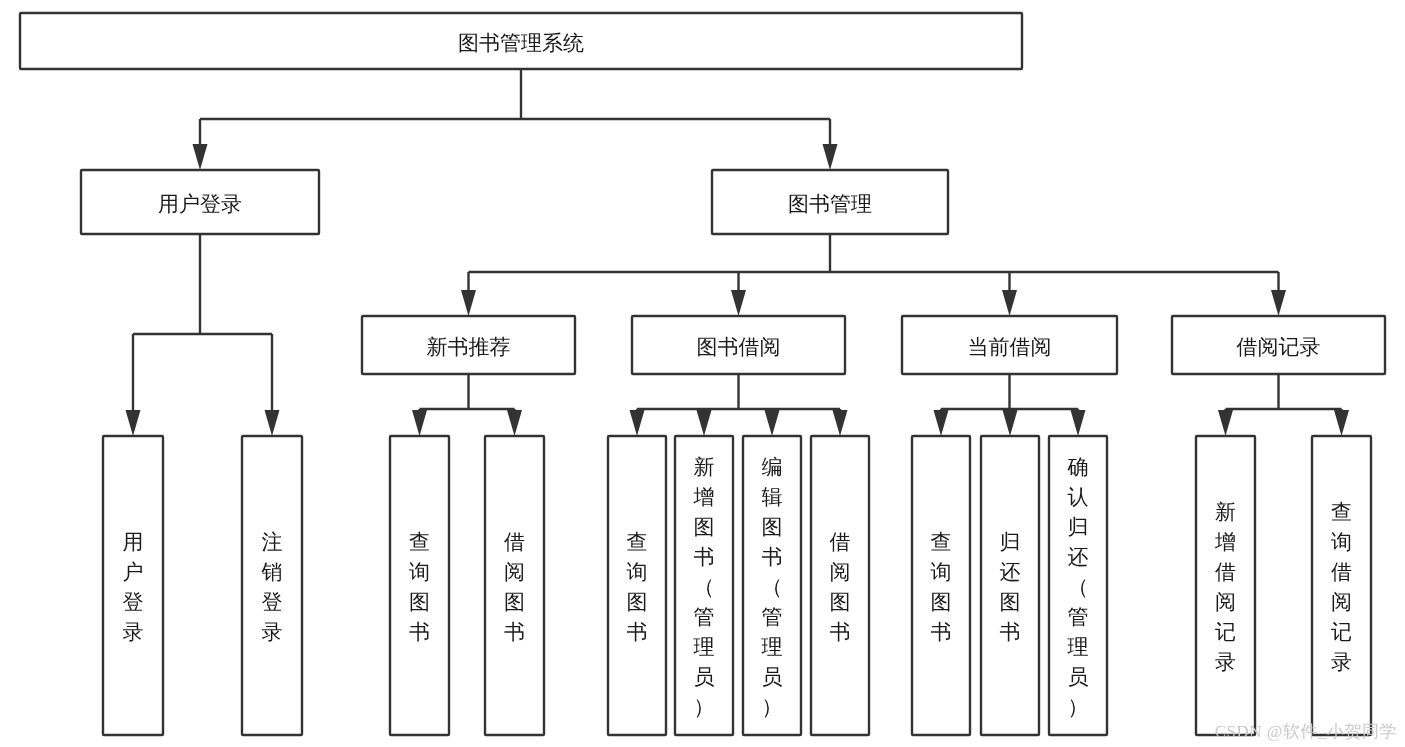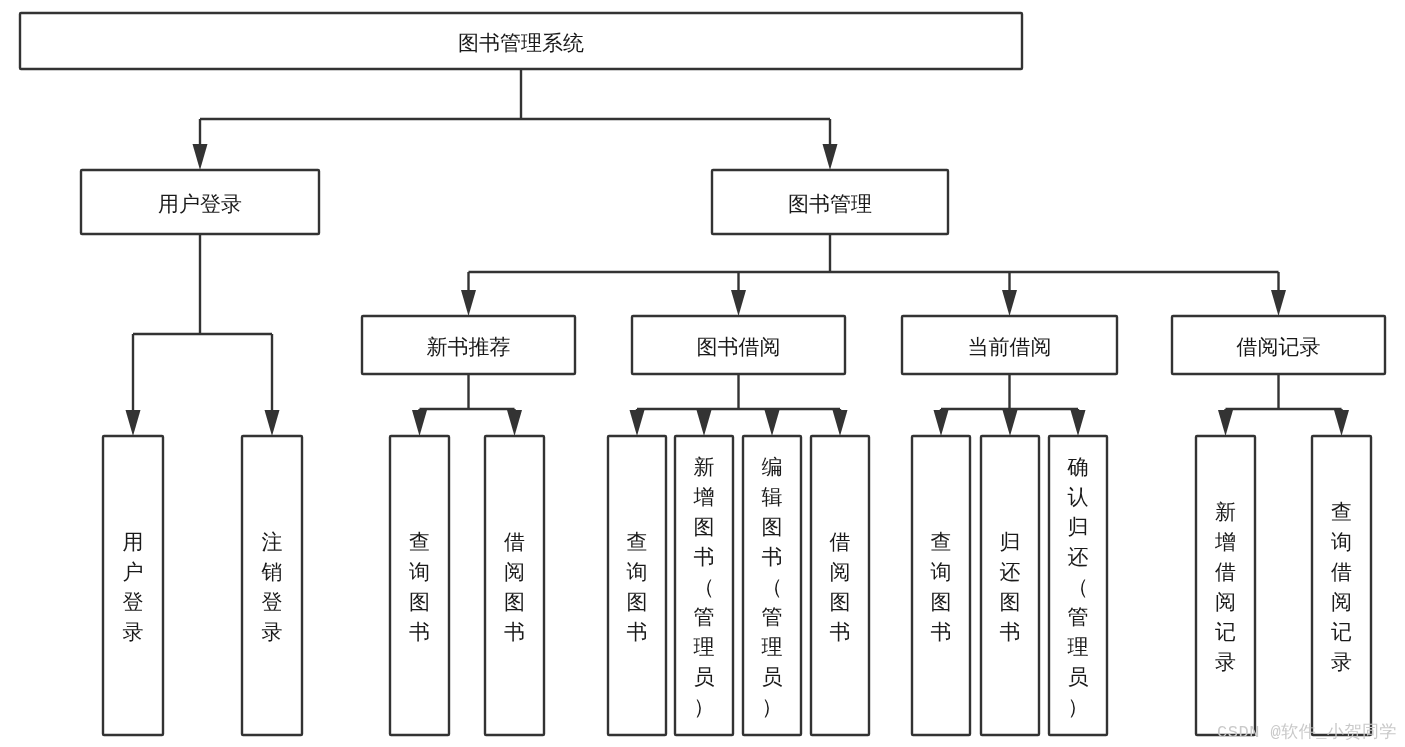--- a/index.html
+++ b/index.html
@@ -51,21 +51,21 @@
   .node-label-v {
     font-family: "Liberation Sans", "DejaVu Sans", sans-serif;
     font-size: 21px;
     fill: #1a1a1a;
     text-anchor: middle;
   }
   .watermark {
     position: absolute;
     right: 8px;
     bottom: 4px;
-    font-family: Liberation Mono, monospace;
+    font-family: Liberation Serif, serif;
     font-size: 17px;
     color: #c9c9c9;
     letter-spacing: 0.5px;
     white-space: nowrap;
     user-select: none;
   }
 </style>
 </head>
 <body>
 

